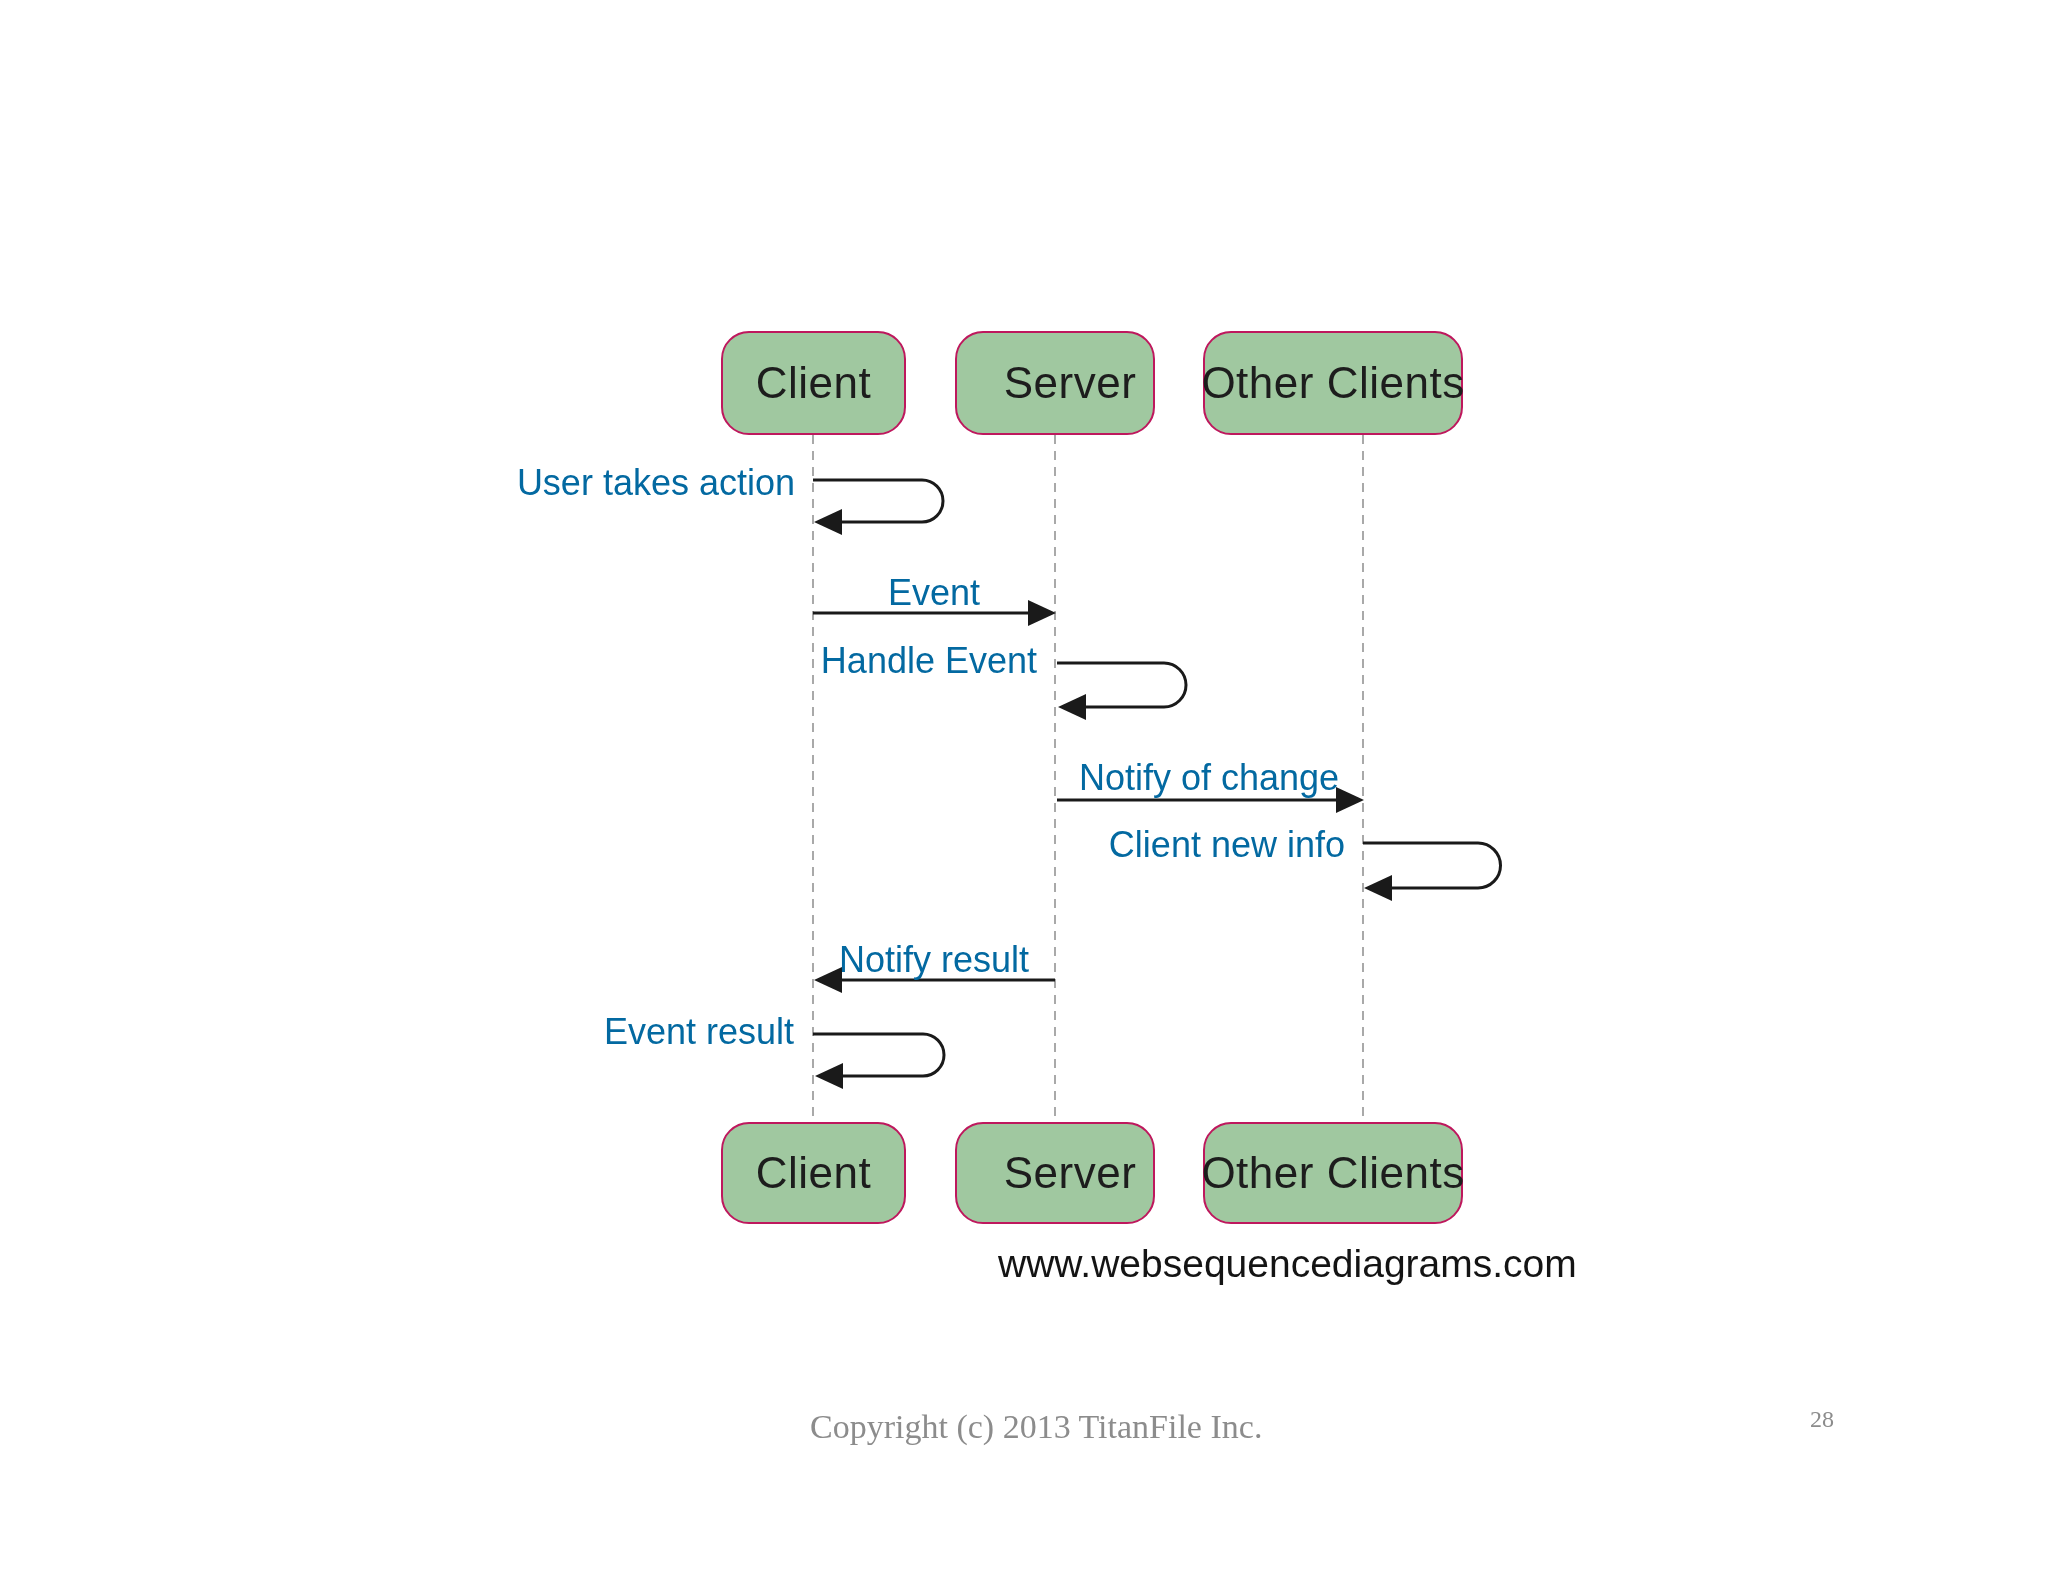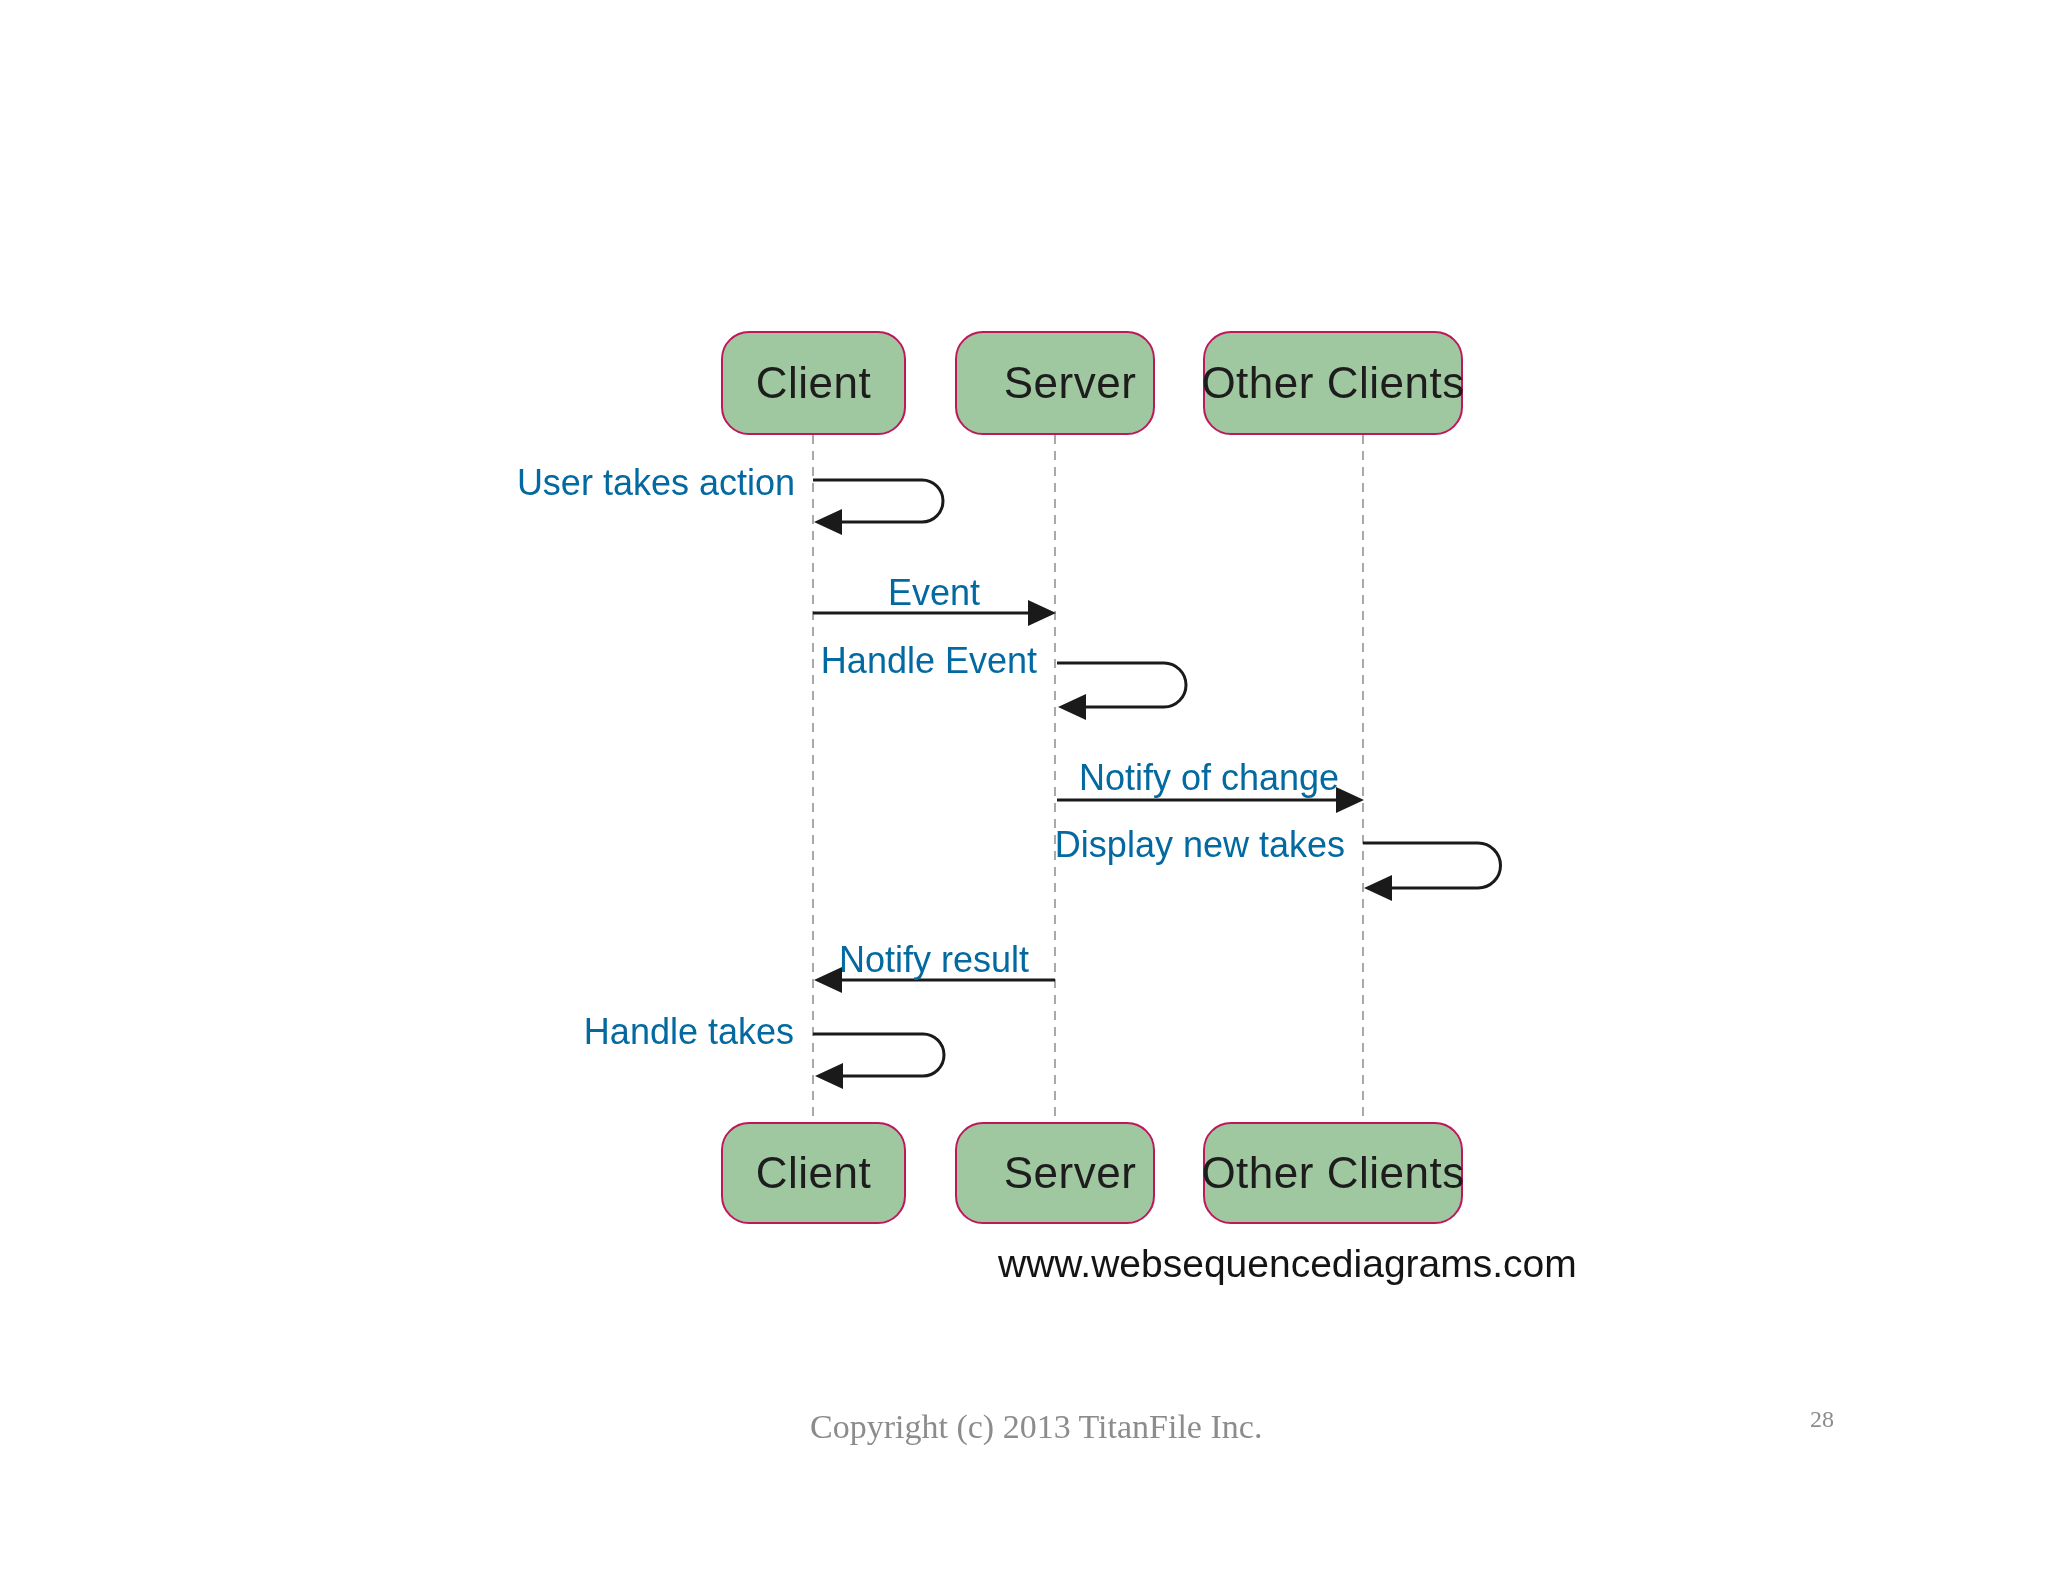--- a/index.html
+++ b/index.html
@@ -116,25 +116,25 @@
   <div class="actor row-top pos-other">Other Clients</div>
 
   <div class="msg-label align-right" style="right:1253px; top:461px;">User takes action</div>
 
   <div class="msg-label centered" style="left:934px; top:571px;">Event</div>
 
   <div class="msg-label align-right" style="right:1011px; top:639px;">Handle Event</div>
 
   <div class="msg-label centered" style="left:1209px; top:756px;">Notify of change</div>
 
-  <div class="msg-label align-right" style="right:703px; top:823px;">Display new takes</div>
+  <div class="msg-label align-right" style="right:703px; top:823px;">Client new info</div>
 
   <div class="msg-label centered" style="left:934px; top:938px;">Notify result</div>
 
-  <div class="msg-label align-right" style="right:1254px; top:1010px;">Handle takes</div>
+  <div class="msg-label align-right" style="right:1254px; top:1010px;">Event result</div>
 
   <div class="actor row-bottom pos-client">Client</div>
   <div class="actor row-bottom pos-server">Server</div>
   <div class="actor row-bottom pos-other">Other Clients</div>
 
   <div class="watermark">www.websequencediagrams.com</div>
 
   <div class="footer-copyright">Copyright (c) 2013 TitanFile Inc.</div>
   <div class="footer-page-number">28</div>
 

